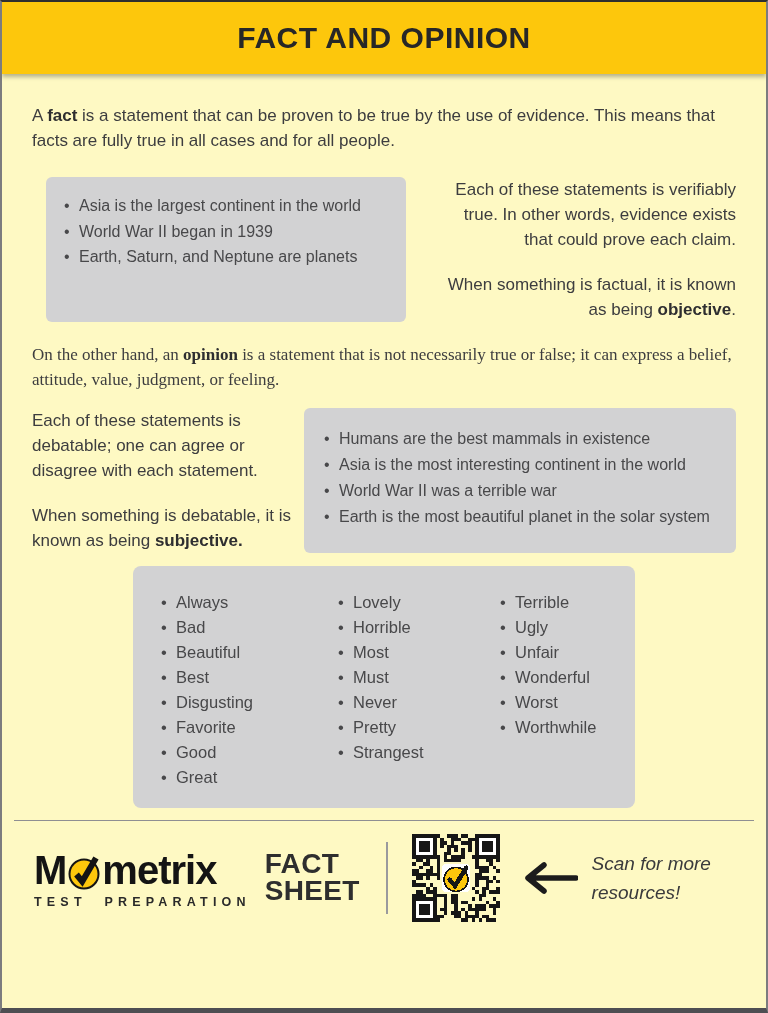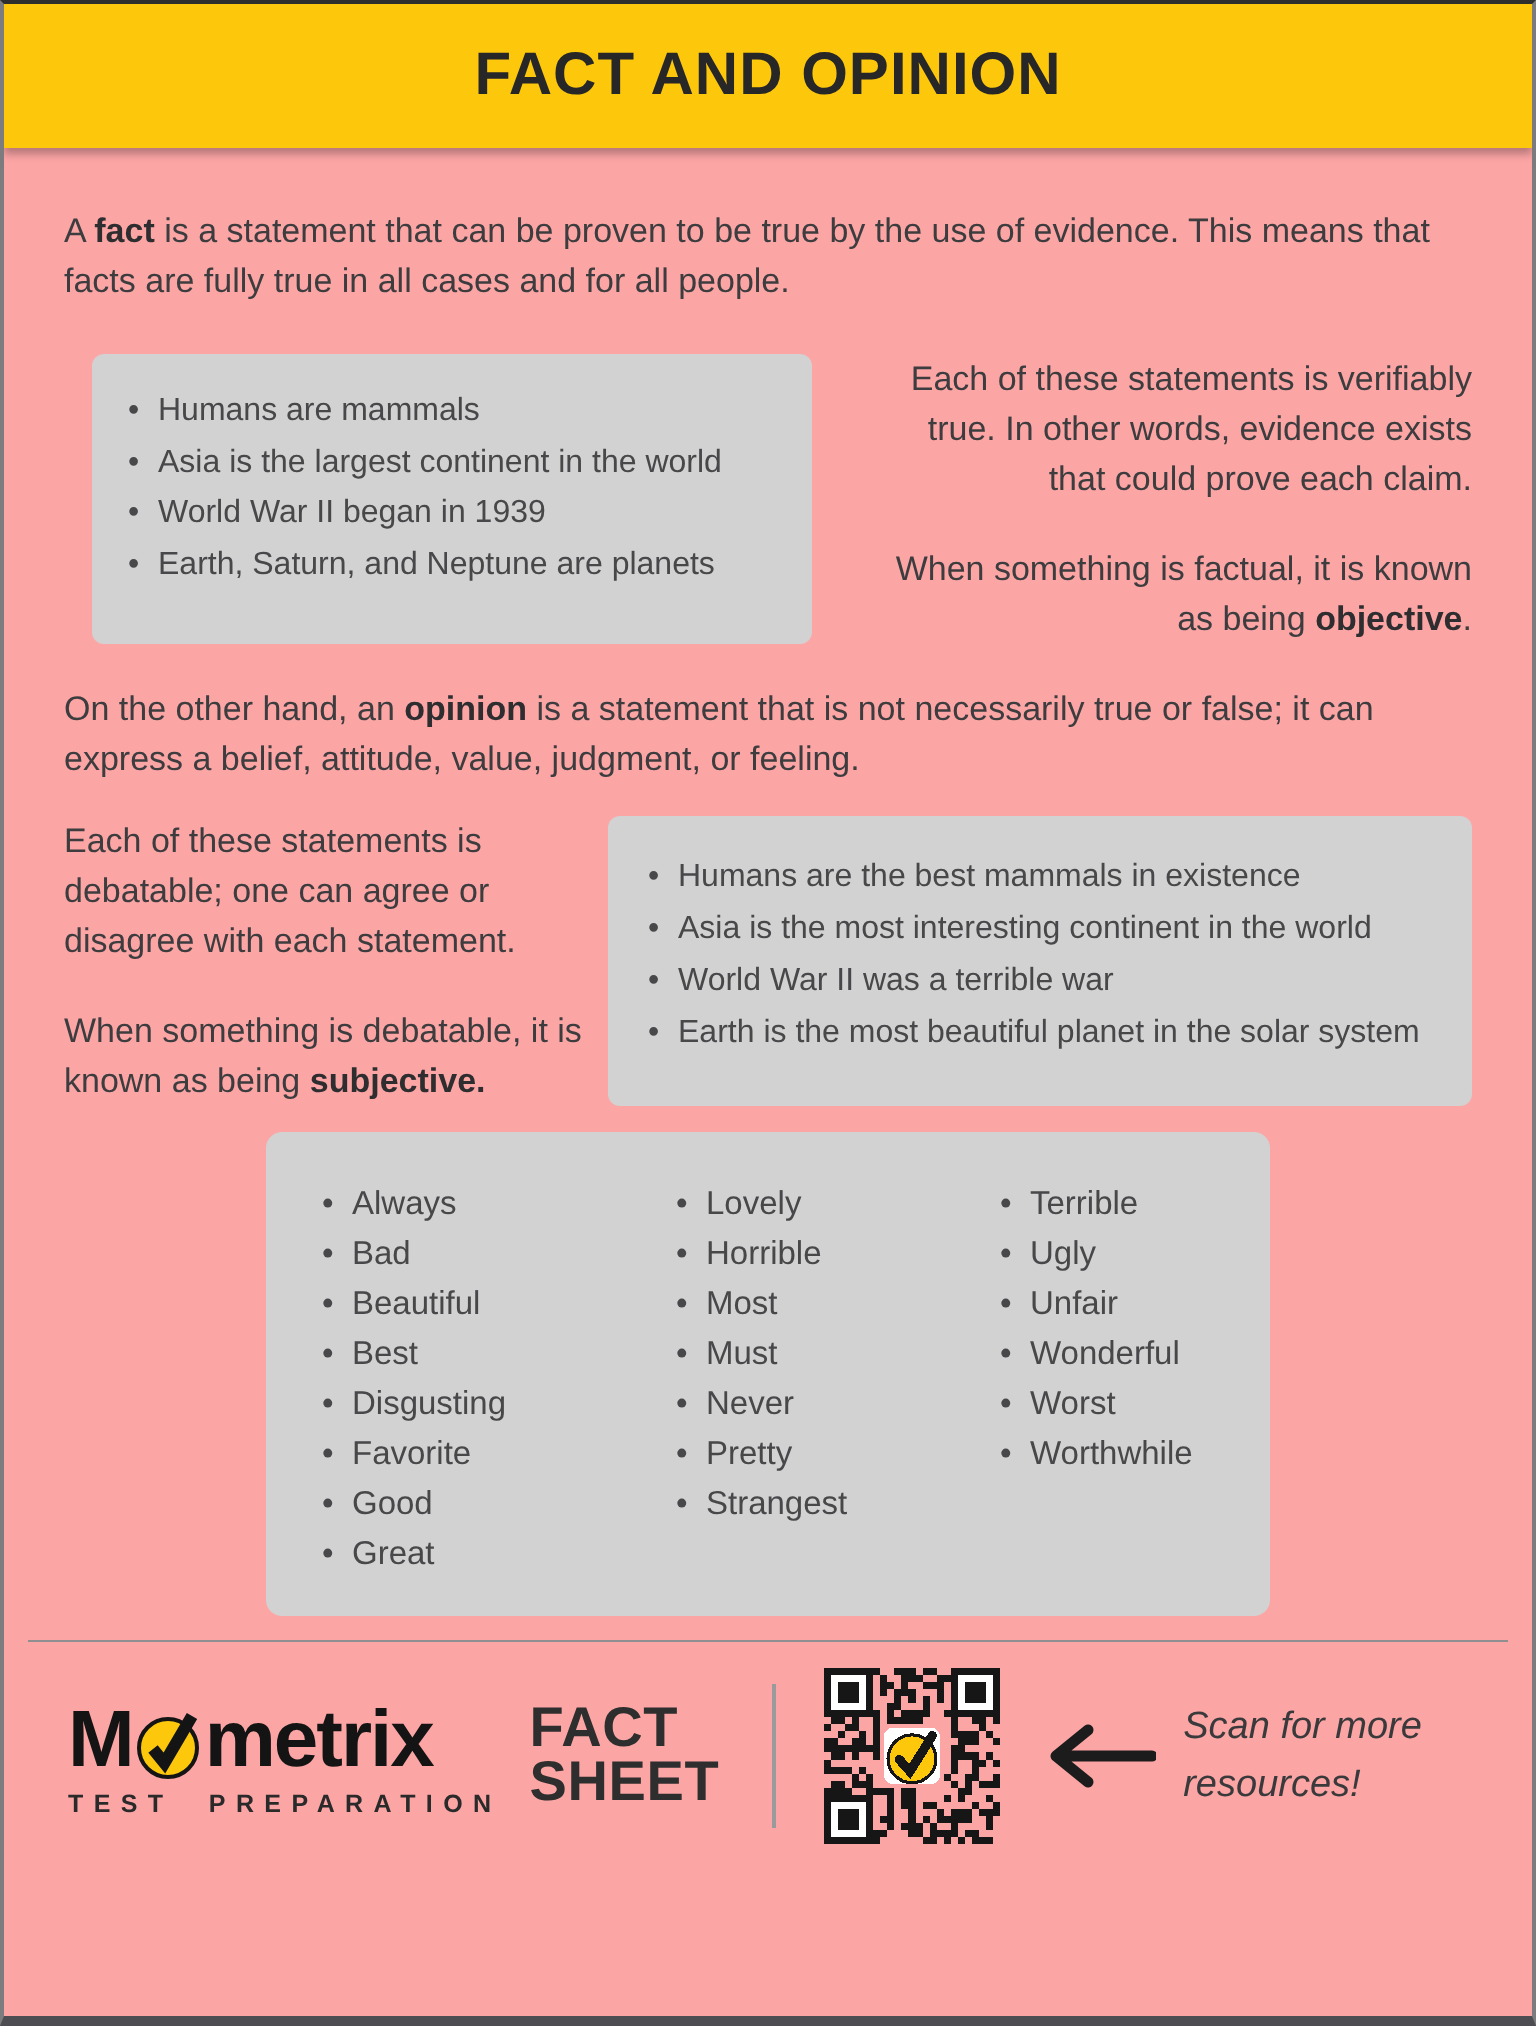--- a/index.html
+++ b/index.html
@@ -1,20 +1,20 @@
 <!DOCTYPE html>
 <html><head>
 <meta charset="utf-8">
 <style>
   html,body{margin:0;padding:0;background:#ffffff;}
   .page{
     position:relative;
     width:768px;height:1013px;
     box-sizing:border-box;
-    background:#fca5a5;
+    background:#fef9c3;
     border-top:2px solid #2e2e2e;
     border-left:2px solid #7c7c7e;
     border-right:2px solid #7c7c7e;
     border-bottom:5px solid #4e4e52;
     font-family:"Liberation Sans","DejaVu Sans",sans-serif;
     color:#3d3d3f;
     overflow:hidden;
   }
   
   .banner{
@@ -40,21 +40,21 @@
   }
   .graybox ul{list-style:none;margin:0;padding:0;font-size:16px;line-height:25.5px;}
   .graybox li{position:relative;padding-left:15px;}
   .graybox li::before{content:"•";position:absolute;left:0;top:0;}
   .fact-box{
     width:360px;box-sizing:border-box;flex:none;
     margin-left:14px;padding:16px 10px 16px 18px;
   }
   .right-text{margin-left:30px;width:318px;text-align:right;}
   .right-text .gap, .left-text .gap{height:20px;}
-  .opinion-para{margin-top:20px;}
+  .opinion-para{margin-top:20px;font-family:Liberation Serif, serif;}
   .row2{margin-top:16px;}
   .left-text{width:266px;flex:none;}
   .opinion-box{
     flex:1;margin-left:6px;box-sizing:border-box;
     padding:18px 8px 18px 20px;
   }
   .opinion-box ul{line-height:26px;}
   .signal-para{margin-top:22px;}
   .signal-box{
     margin:13px auto 0;width:502px;box-sizing:border-box;
@@ -105,21 +105,20 @@
     <h1>FACT AND OPINION</h1>
   </div>
 
   <div class="content">
 
     <p class="intro"><span>A </span><b>fact</b><span> is a statement that can be proven to be true by the use of evidence. This means that facts are fully true in all cases and for all people.</span></p>
 
     <div class="row row1">
       <div class="graybox fact-box">
         <ul>
-          <li>Humans are mammals</li>
           <li>Asia is the largest continent in the world</li>
           <li>World War II began in 1939</li>
           <li>Earth, Saturn, and Neptune are planets</li>
         </ul>
       </div>
       <div class="right-text">
         <p>Each of these statements is verifiably true. In other words, evidence exists that could prove each claim.</p>
         <div class="gap"></div>
         <p><span>When something is factual, it is known as being </span><b>objective</b><span>.</span></p>
       </div>

